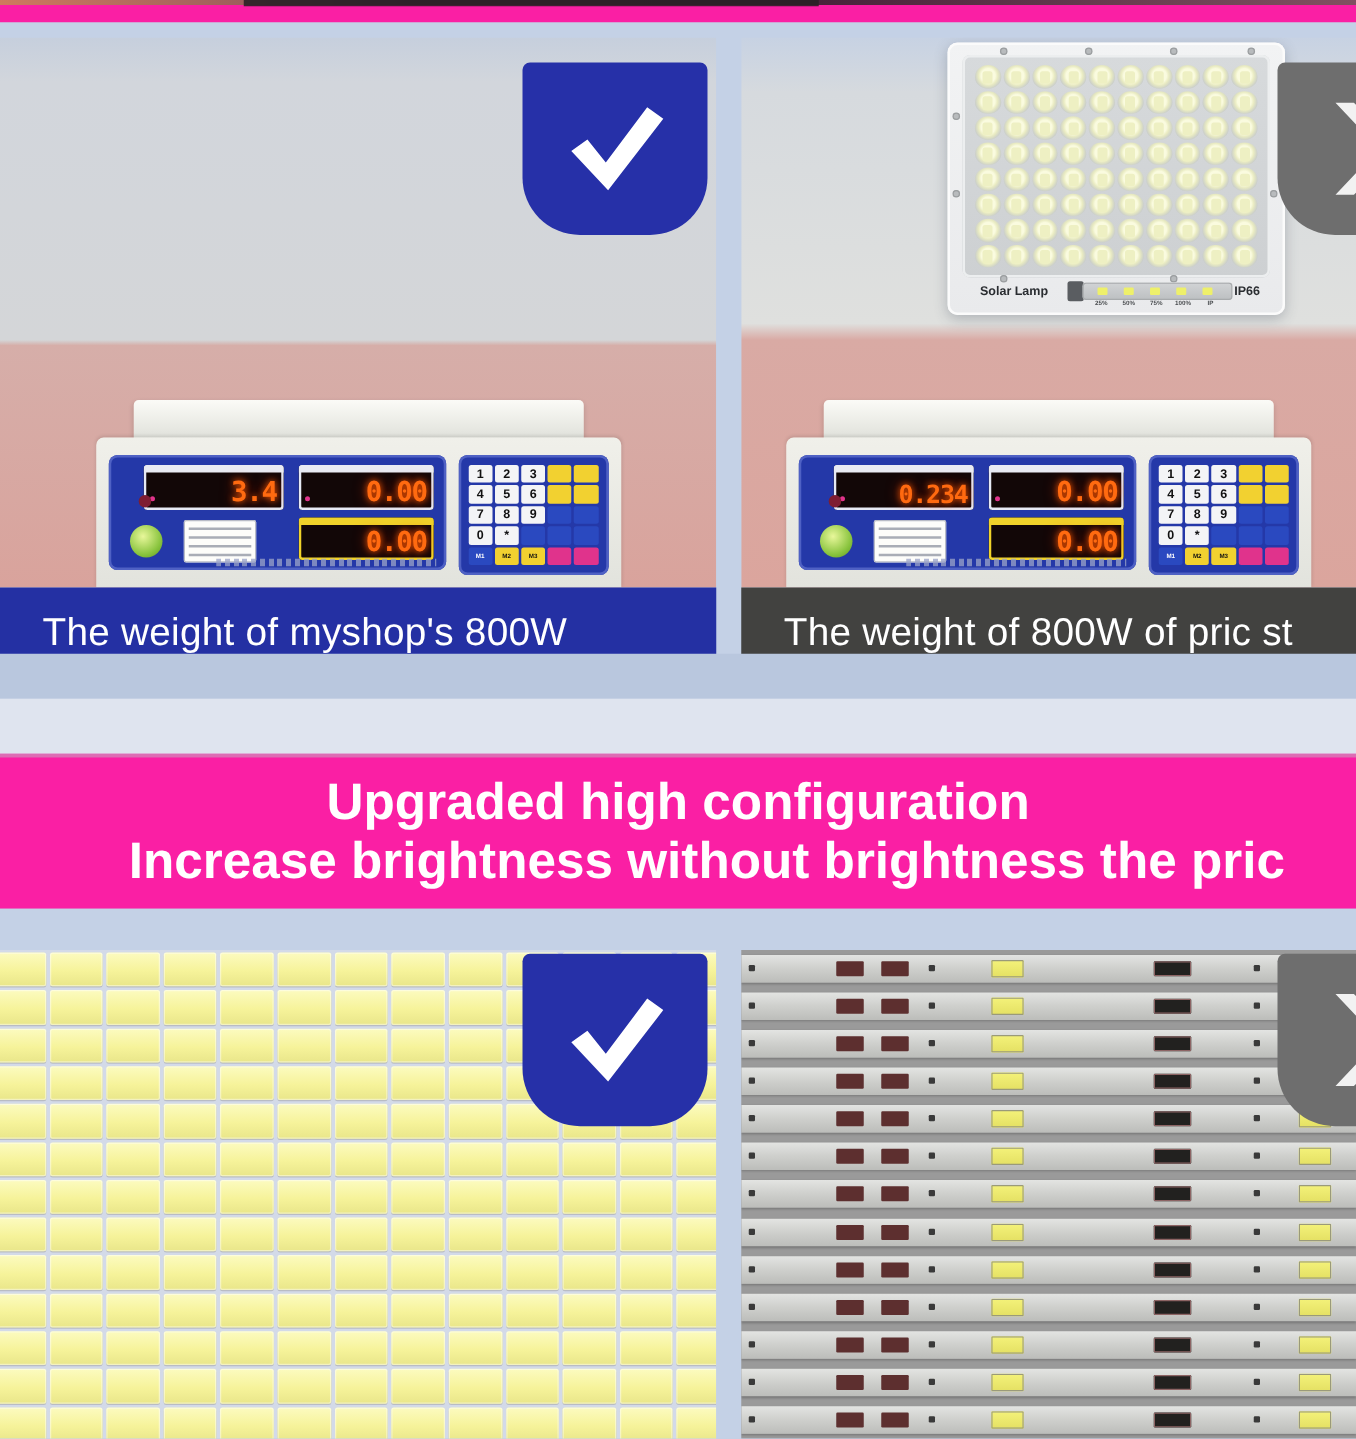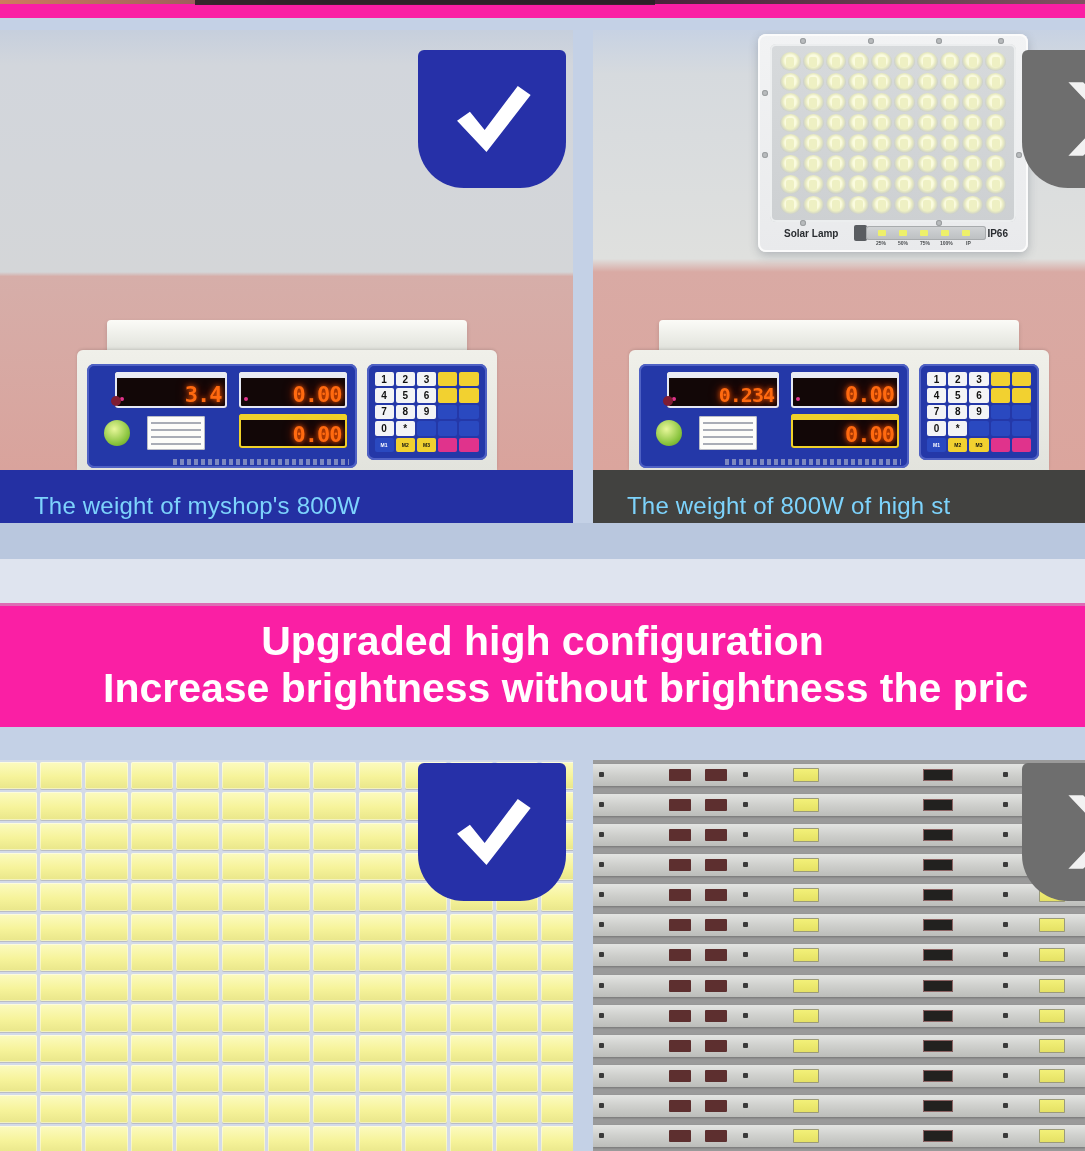--- a/index.html
+++ b/index.html
@@ -88,21 +88,21 @@
   
   .scale{position:absolute;left:0;right:0;bottom:0;height:150px;}
   .scale-plate{position:absolute;left:50%;transform:translateX(-50%);top:0;width:360px;height:38px;
      background:linear-gradient(180deg,#fbfbf7 0%,#e7e8e2 60%,#d7d8d2 100%);border-radius:4px 4px 0 0;
      box-shadow:0 2px 4px rgba(0,0,0,.15);}
   .scale-body{position:absolute;left:50%;transform:translateX(-50%);top:30px;width:420px;height:120px;
      background:linear-gradient(180deg,#f0f0ea 0%,#e2e3dd 100%);border-radius:6px 6px 0 0;
      box-shadow:0 -1px 3px rgba(0,0,0,.12);}
   .scale-panel{position:absolute;left:50%;transform:translateX(-50%);top:14px;width:400px;height:96px;}
 
-  .sp-left{position:absolute;left:0;top:0;width:270px;height:104px;background:#2438a8;border-radius:7px;
+  .sp-left{position:absolute;left:0;top:0;width:270px;height:92px;background:#2438a8;border-radius:7px;
      box-shadow:inset 0 0 0 2px #4f61c4;}
   .sp-right{position:absolute;right:0;top:0;width:120px;height:96px;background:#2438a8;border-radius:7px;
      box-shadow:inset 0 0 0 2px #4f61c4;}
 
   .disp{position:absolute;background:#120707;border-radius:3px;box-shadow:inset 0 0 0 2px #cfd3e6;overflow:hidden;}
   .disp.top{box-shadow:inset 0 0 0 2px #e6e9f4;}
   .disp.yellow{box-shadow:inset 0 0 0 2px #f0d22a;}
   .disp-cap{position:absolute;left:0;right:0;top:0;height:6px;background:#e9ebf3;}
   .disp.yellow .disp-cap{background:#f0d22a;}
   .disp-val{position:absolute;right:5px;bottom:1px;color:#ff6a10;font-size:22px;font-weight:700;
@@ -138,21 +138,21 @@
   .badge-no{background:#6e6e6e;}
   .badge svg{width:92px;height:92px;}
 
   .badge1{left:418px;top:32px;}
   .badge2{left:1022px;top:32px;width:148px;border-radius:6px 6px 0 46px;}
   .badge3{left:418px;top:763px;}
   .badge4{left:1022px;top:763px;width:148px;border-radius:6px 6px 0 46px;}
 
   
   .cap{position:absolute;height:72px;display:flex;align-items:center;}
-  .cap-txt{color:#7dd3fc;font-size:24px;font-weight:400;white-space:nowrap;padding-left:34px;letter-spacing:.2px;}
+  .cap-txt{color:#ffffff;font-size:31px;font-weight:400;white-space:nowrap;padding-left:34px;letter-spacing:.2px;}
   .cap-left{left:0;top:452px;width:573px;background:#2430a3;}
   .cap-right{left:593px;top:452px;width:492px;background:#424240;}
 
   
   .band-mid{position:absolute;left:0;top:523px;width:1085px;height:36px;background:#b9c7de;}
   .band-light{position:absolute;left:0;top:559px;width:1085px;height:44px;background:#dfe4ef;}
 
   
   .banner{position:absolute;left:0;top:603px;width:1085px;height:124px;background:#fa1fa4;
      display:flex;flex-direction:column;justify-content:center;overflow:hidden;}
@@ -469,21 +469,21 @@
     <div class="badge badge-no badge2">
       <svg viewBox="0 0 100 100">
         <path d="M20 10 L36 10 L78 50 L36 90 L20 90 L58 50 Z" fill="#f2f2f2"></path>
       </svg>
     </div>
 
     <div class="cap cap-left">
       <span class="cap-txt">The weight of myshop's 800W</span>
     </div>
     <div class="cap cap-right">
-      <span class="cap-txt">The weight of 800W of high st</span>
+      <span class="cap-txt">The weight of 800W of pric st</span>
     </div>
   </div>
 
   <div class="band-mid"></div>
   <div class="band-light"></div>
 
   <div class="banner">
     <div class="banner-edge"></div>
     <div class="banner-l1">Upgraded high configuration</div>
     <div class="banner-l2">Increase brightness without brightness the pric</div>

